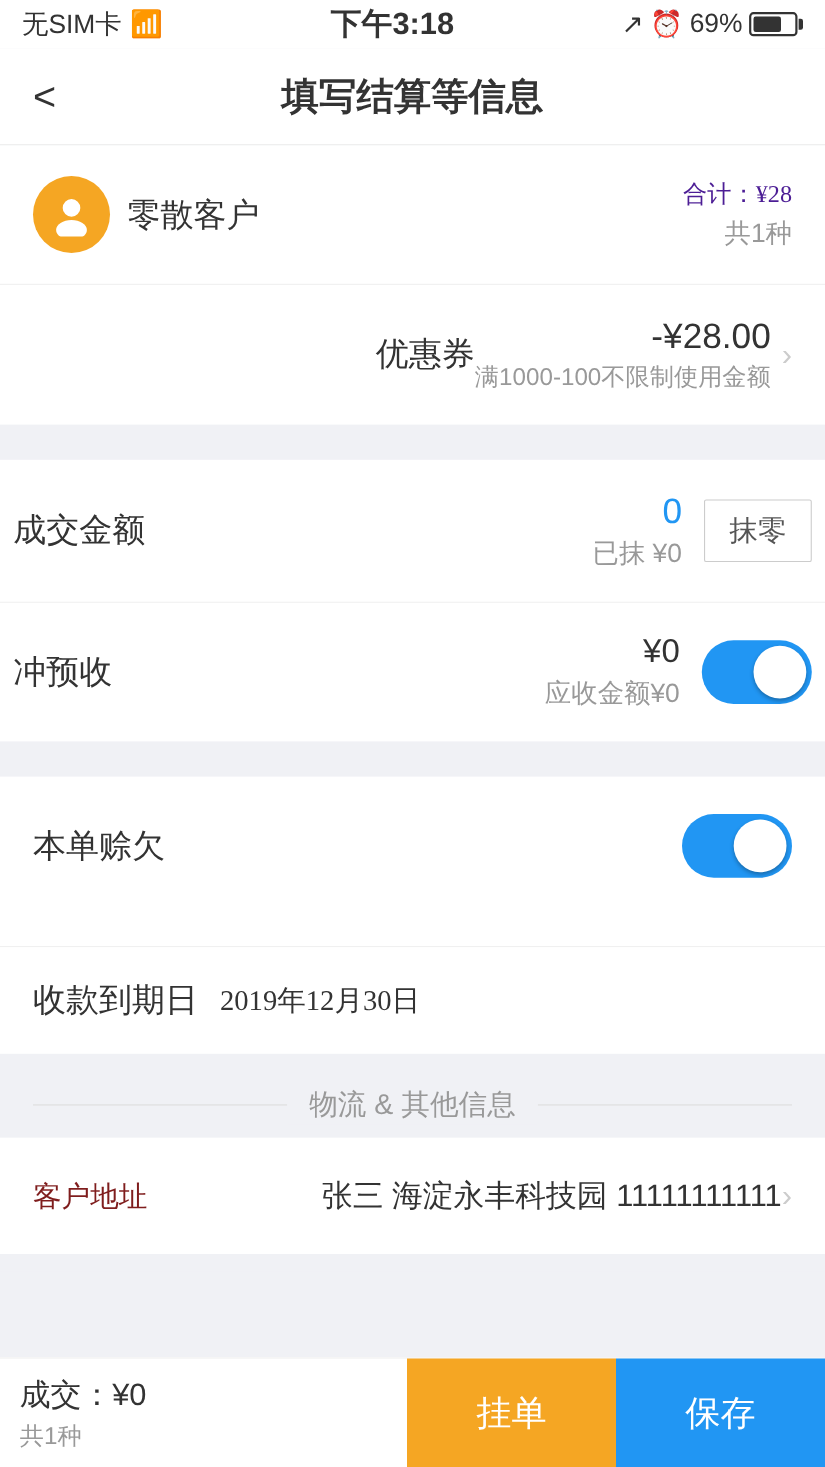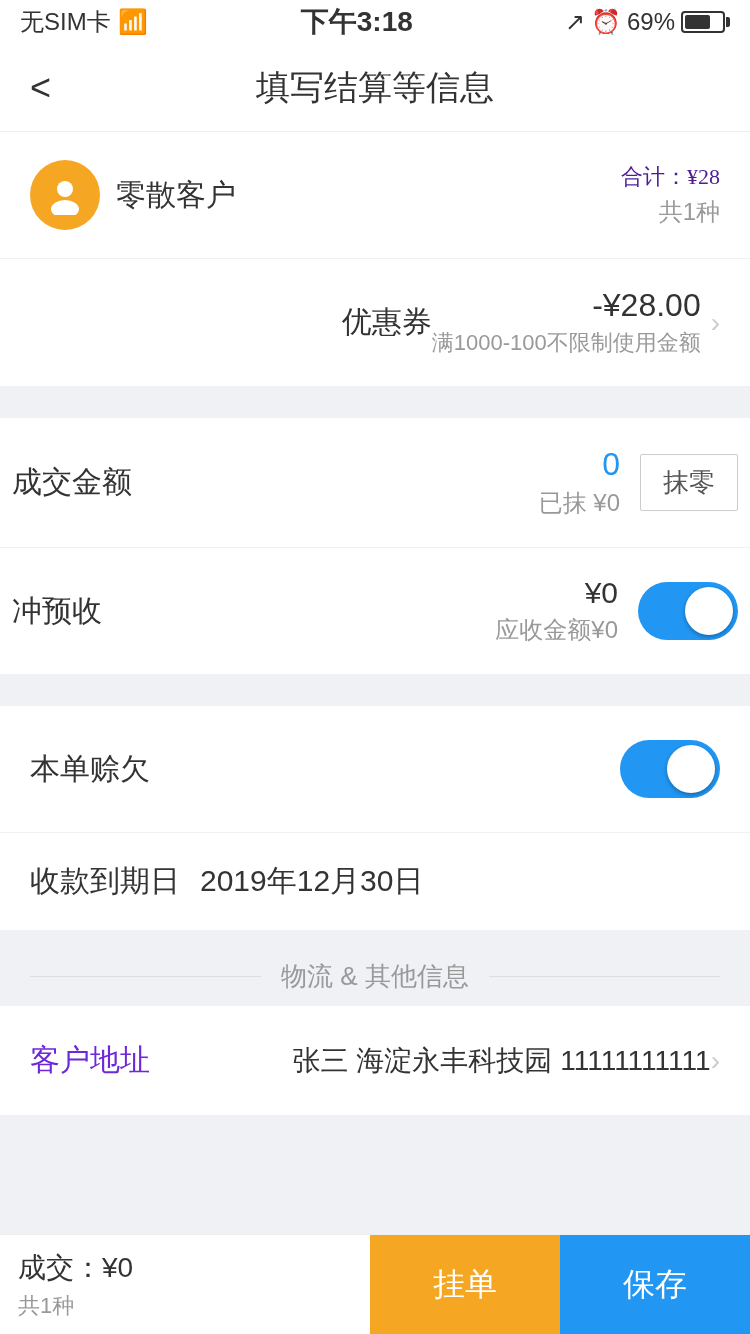--- a/index.html
+++ b/index.html
@@ -39,21 +39,21 @@
     }
     .nav-back {
       position: absolute;
       left: 30px;
       font-size: 36px;
       color: #333;
       cursor: pointer;
     }
     .nav-title {
       font-size: 34px;
-      font-weight: 400;
+      font-weight: 700;
       color: #333;
     }
 
     
     .section {
       background: #fff;
       margin-bottom: 16px;
     }
 
     
@@ -223,29 +223,31 @@
       color: #333;
     }
 
     
     .duedate-row {
       display: flex;
       align-items: center;
       padding: 28px 30px;
       border-top: 1px solid #f0f0f0;
       gap: 20px;
+      margin-top: 28px;
     }
     .duedate-label {
       font-size: 30px;
       color: #333;
       white-space: nowrap;
     }
     .duedate-value {
-      font-size: 30px;
-      color: #333;
+      font-size: 26px;
+      color: #333;
+      font-family: Liberation Serif, serif;
     }
 
     
     .section-divider {
       background: #f0f1f5;
       height: 60px;
       display: flex;
       align-items: center;
       justify-content: center;
       position: relative;
@@ -267,22 +269,22 @@
     }
 
     
     .address-row {
       display: flex;
       align-items: center;
       justify-content: space-between;
       padding: 34px 30px;
     }
     .address-label {
-      font-size: 30px;
-      color: #6d28d9;
+      font-size: 26px;
+      color: #7f1d1d;
       white-space: nowrap;
       margin-right: 20px;
     }
     .address-value {
       font-size: 28px;
       color: #333;
       flex: 1;
       text-align: right;
     }
 

